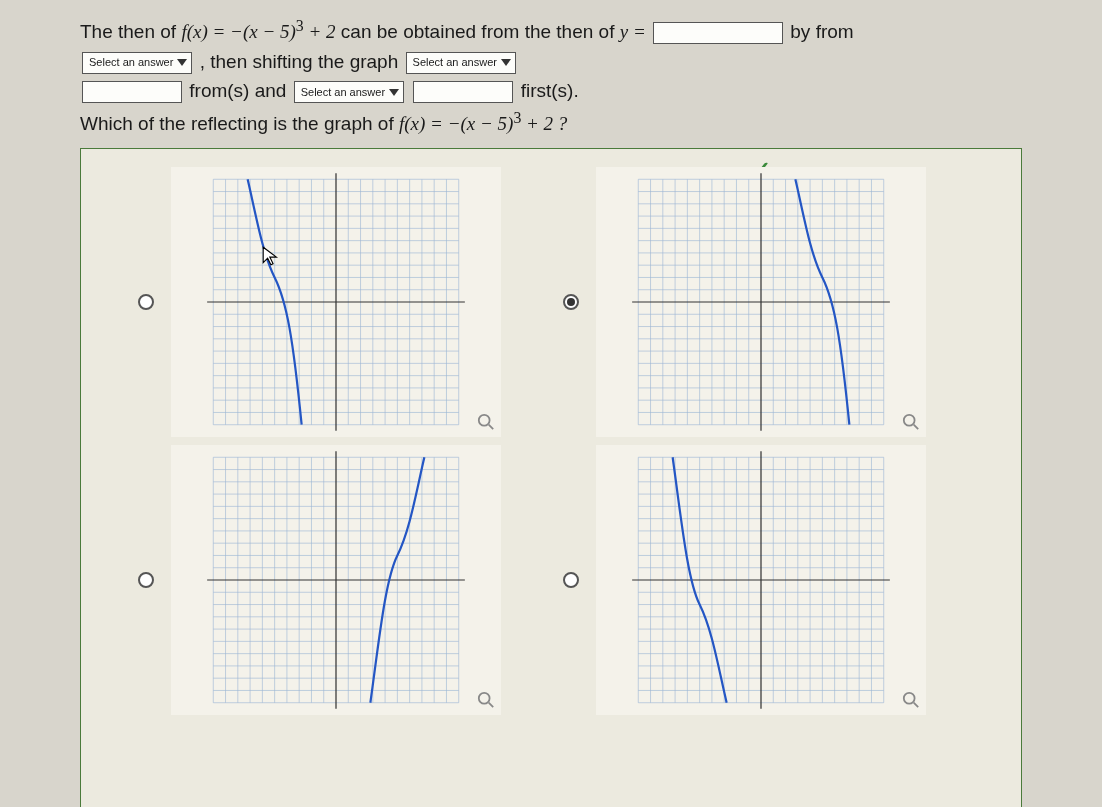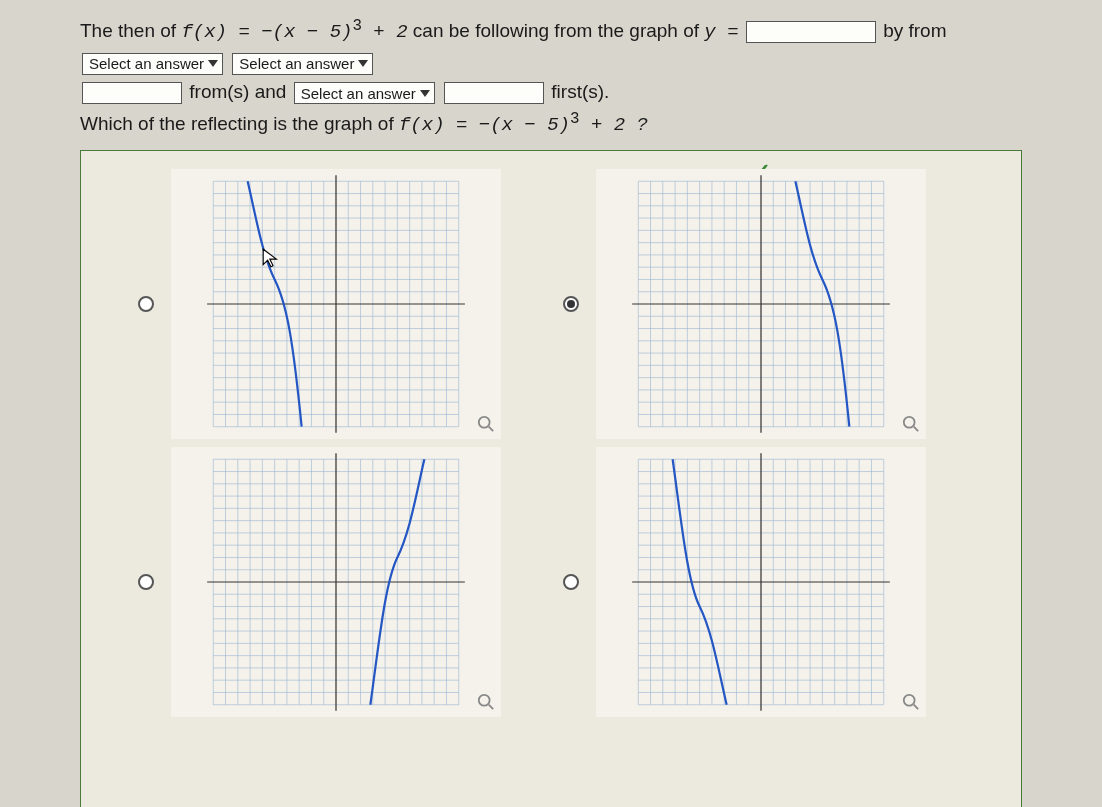--- a/index.html
+++ b/index.html
@@ -11,21 +11,21 @@
     font-size: 19px;
     color: #1a1a1a;
     padding: 14px 80px 0 80px;
     overflow: hidden;
   }
   .question-text {
     line-height: 1.55;
     margin-bottom: 6px;
   }
   .math {
-    font-family: Liberation Mono, monospace;
+    font-family: Liberation Serif, serif;
     font-style: italic;
   }
   .math .upright { font-style: normal; }
   .text-input {
     display: inline-block;
     border: 1.5px solid #555;
     background: #fdfdfa;
     height: 22px;
     vertical-align: middle;
     margin: 0 2px;
@@ -33,21 +33,21 @@
   .w-med { width: 130px; }
   .w-sm { width: 100px; }
   .select-box {
     display: inline-flex;
     align-items: center;
     border: 1.5px solid #555;
     background: #fdfdfa;
     height: 22px;
     padding: 0 4px 0 6px;
     vertical-align: middle;
-    font-size: 15px;
+    font-size: 11px;
     margin: 0 2px;
     gap: 4px;
   }
   .chevron {
     width: 0; height: 0;
     border-left: 5px solid transparent;
     border-right: 5px solid transparent;
     border-top: 7px solid #333;
   }
   .graph-box {
@@ -117,29 +117,30 @@
     left: 90px;
     z-index: 10;
   }
 </style>
 </head>
 <body>
 
 <div class="question-text">
   <span>The then of </span>
   <span class="math">f(x) = −(x − 5)<sup class="upright">3</sup> + 2</span>
-  <span> can be following from the graph of </span>
+  <span> can be obtained from the then of </span>
   <span class="math">y =</span>
   <span class="text-input w-med"></span>
   <span> by from</span>
   <br>
   <span class="select-box">
     <span>Select an answer</span>
     <span class="chevron"></span>
   </span>
+  <span> , then shifting the graph </span>
   <span class="select-box">
     <span>Select an answer</span>
     <span class="chevron"></span>
   </span>
   <br>
   <span class="text-input w-sm"></span>
   <span> from(s) and </span>
   <span class="select-box">
     <span>Select an answer</span>
     <span class="chevron"></span>

